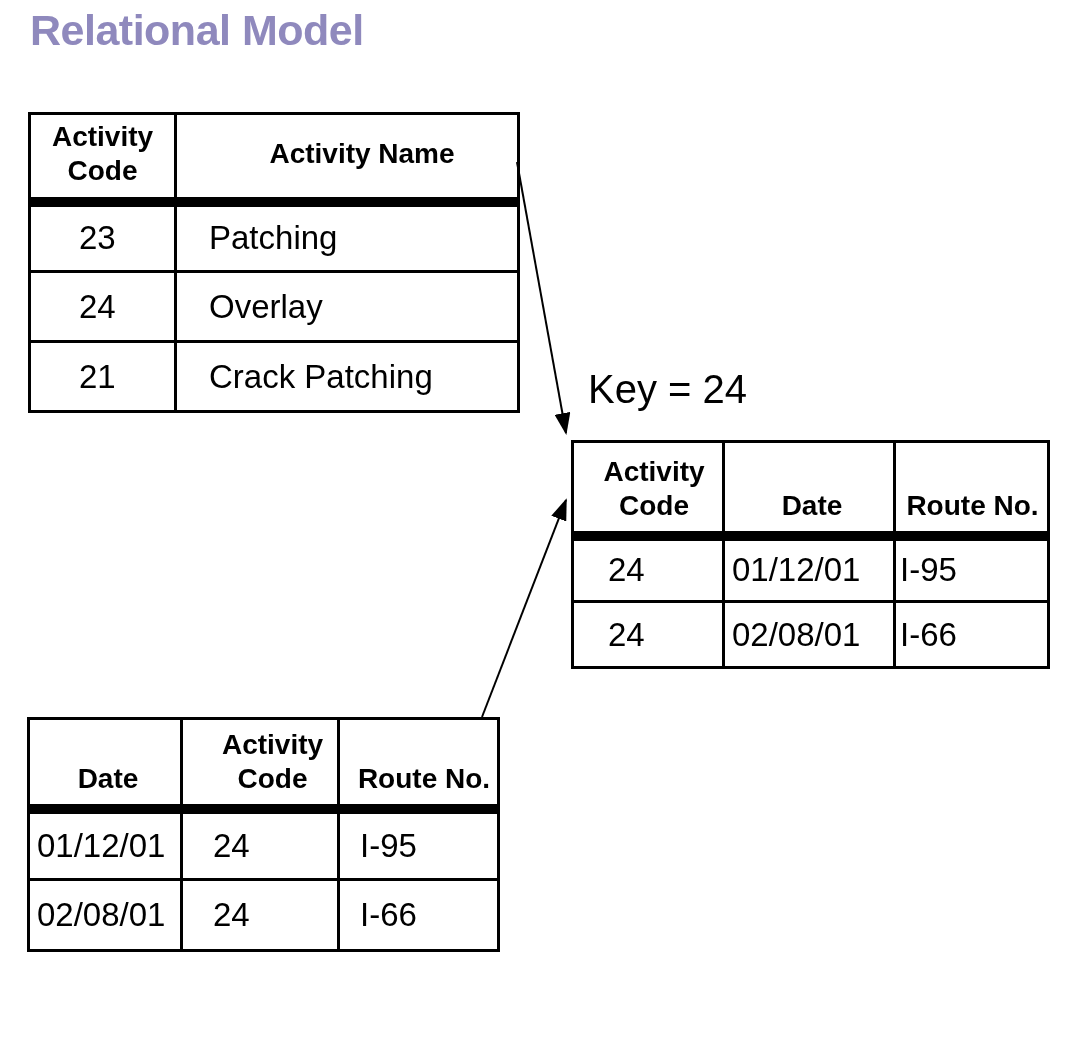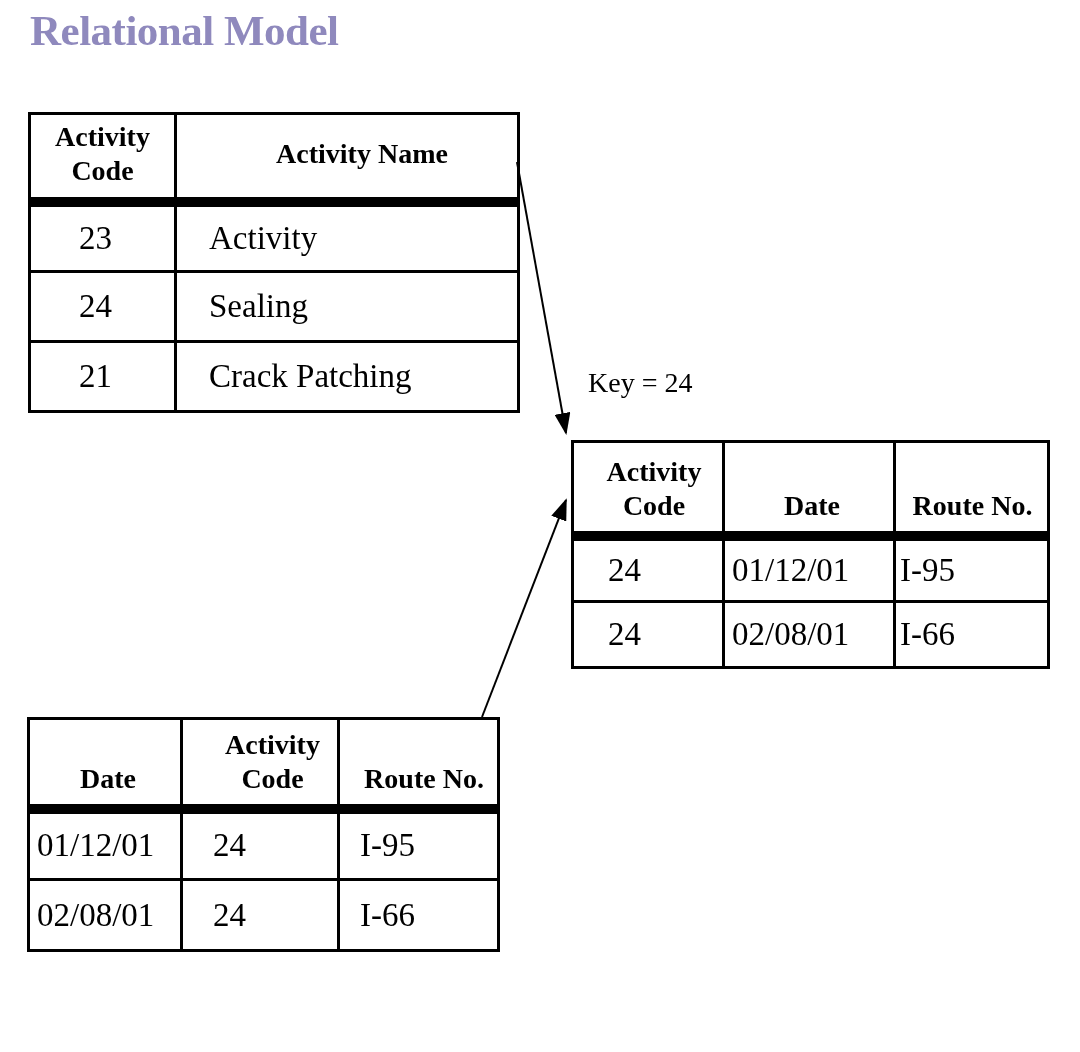--- a/index.html
+++ b/index.html
@@ -1,18 +1,18 @@
 <!DOCTYPE html>
 <html style="--title-color: #8f89bd;"><head>
 <meta charset="utf-8">
 <style>
   html,body{margin:0;padding:0;background:#ffffff;}
   .canvas{
     position:relative;width:1080px;height:1052px;background:#ffffff;
-    font-family:Liberation Serif, serif;color:#000;overflow:hidden;
+    font-family:Liberation Sans, sans-serif;color:#000;overflow:hidden;
   }
   h1.title{
     position:absolute;left:30px;top:6px;margin:0;
     font-size:43px;font-weight:bold;letter-spacing:-0.5px;
     color:var(--title-color,#8f89bd);
   }
   table.dtable{
     position:absolute;border-collapse:collapse;table-layout:fixed;background:#fff;
   }
   .dtable th,.dtable td{border:3px solid #000;overflow:hidden;}
@@ -48,21 +48,21 @@
   .t3{left:27px;top:717px;width:470px;}
   .t3 thead tr{height:90px;}
   .t3 th:nth-child(1){padding-left:8px;}
   .t3 th:nth-child(2){padding-left:27px;}
   .t3 th:nth-child(3){padding-left:13px;}
   .t3 tbody tr{height:71px;}
   .t3 td:nth-child(1){padding-left:7px;}
   .t3 td:nth-child(2){padding-left:30px;}
   .t3 td:nth-child(3){padding-left:20px;}
 
-  .key-label{position:absolute;left:588px;top:367px;font-size:28px;color:#000;}
+  .key-label{position:absolute;left:588px;top:367px;font-size:40px;color:#000;}
 
   svg.arrows{position:absolute;left:0;top:0;width:1080px;height:1052px;pointer-events:none;}
   svg.arrows line{stroke:#000;stroke-width:2;}
   svg.arrows path.head{fill:#000;}
 </style>
 </head>
 <body>
 
 <div class="canvas">
 
@@ -75,25 +75,25 @@
       </colgroup>
     <thead>
       <tr>
         <th>Activity Code</th>
         <th>Activity Name</th>
       </tr>
     </thead>
     <tbody>
       <tr>
         <td>23</td>
-        <td>Activity</td>
+        <td>Patching</td>
       </tr>
       <tr>
         <td>24</td>
-        <td>Sealing</td>
+        <td>Overlay</td>
       </tr>
       <tr>
         <td>21</td>
         <td>Crack Patching</td>
       </tr>
     </tbody>
   </table>
 
   <div class="key-label">Key = 24</div>
 

